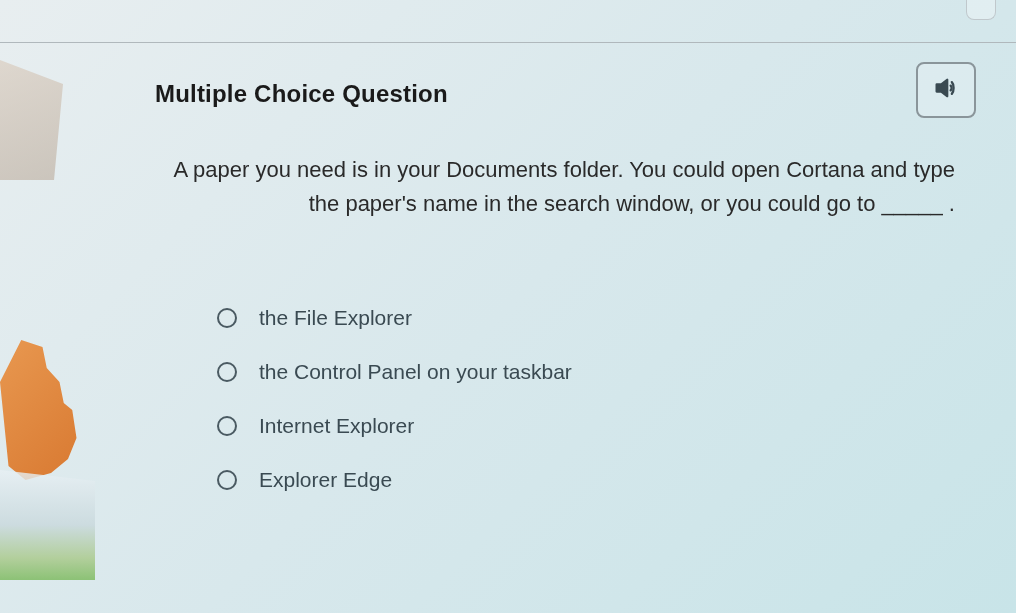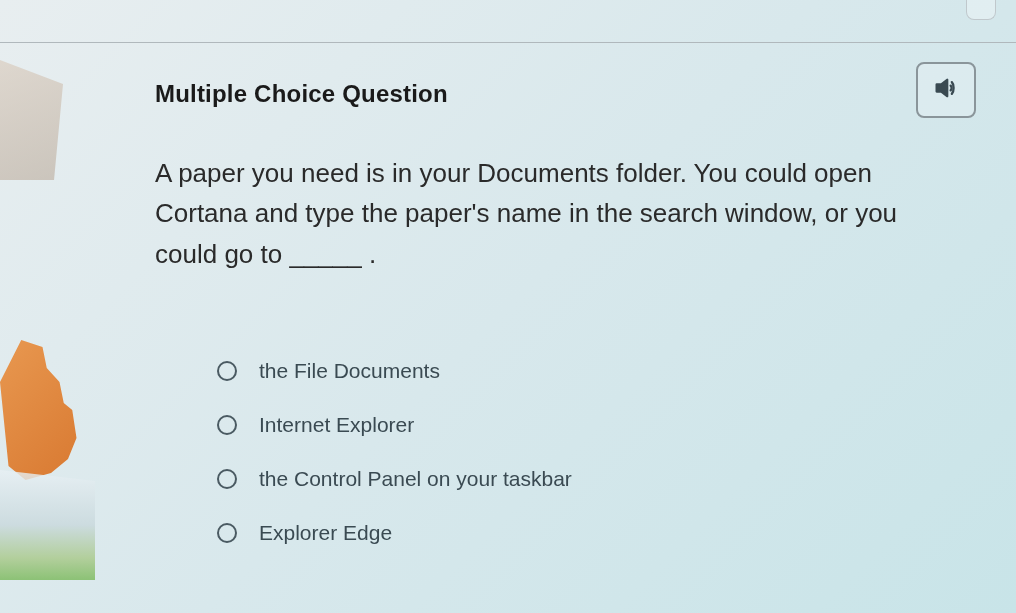--- a/index.html
+++ b/index.html
@@ -76,20 +76,21 @@
       height: 110px;
       background: linear-gradient(180deg, #e8f0f4 0%, #c8d8dc 50%, #a8c888 80%, #78b858 100%);
       clip-path: polygon(0 0, 100% 10%, 100% 100%, 0 100%);
       opacity: 0.8;
     }
     .content {
       position: absolute;
       left: 155px;
       top: 80px;
       right: 40px;
+      text-align: right;
     }
     .header-row {
       display: flex;
       justify-content: space-between;
       align-items: flex-start;
       margin-bottom: 35px;
     }
     .question-type {
       font-size: 24px;
       font-weight: 700;
@@ -106,21 +107,21 @@
       align-items: center;
       justify-content: center;
       cursor: pointer;
       margin-top: -18px;
     }
     .audio-button svg {
       width: 28px;
       height: 28px;
     }
     .question-text {
-      font-size: 26px;
+      font-size: 22px;
       color: #2a2a2a;
       line-height: 1.55;
       margin-bottom: 85px;
       max-width: 800px;
     }
     .options {
       margin-left: 62px;
     }
     .option {
       display: flex;
@@ -169,28 +170,28 @@
         </svg>
       </span>
     </div>
   </div>
 
   <div class="question-text">A paper you need is in your Documents folder. You could open Cortana and type the paper's name in the search window, or you could go to _____ .</div>
 
   <div class="options">
     <div class="option">
       <div class="radio-circle"></div>
-      <div class="option-label">the File Documents</div>
+      <div class="option-label">the File Explorer</div>
+    </div>
+    <div class="option">
+      <div class="radio-circle"></div>
+      <div class="option-label">the Control Panel on your taskbar</div>
     </div>
     <div class="option">
       <div class="radio-circle"></div>
       <div class="option-label">Internet Explorer</div>
-    </div>
-    <div class="option">
-      <div class="radio-circle"></div>
-      <div class="option-label">the Control Panel on your taskbar</div>
     </div>
     <div class="option">
       <div class="radio-circle"></div>
       <div class="option-label">Explorer Edge</div>
     </div>
   </div>
 </div>
 
 </body></html>

